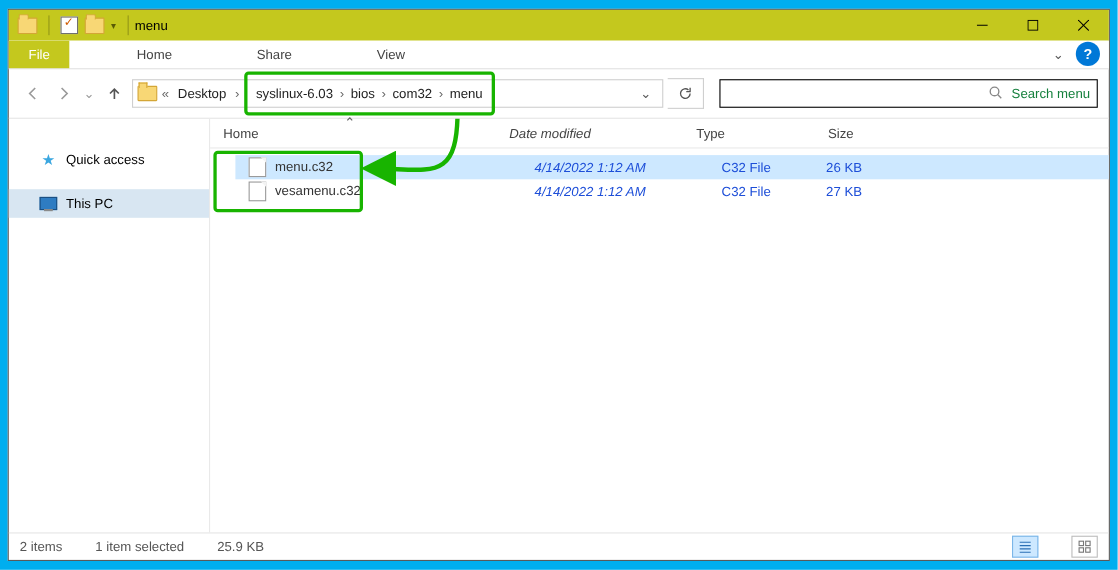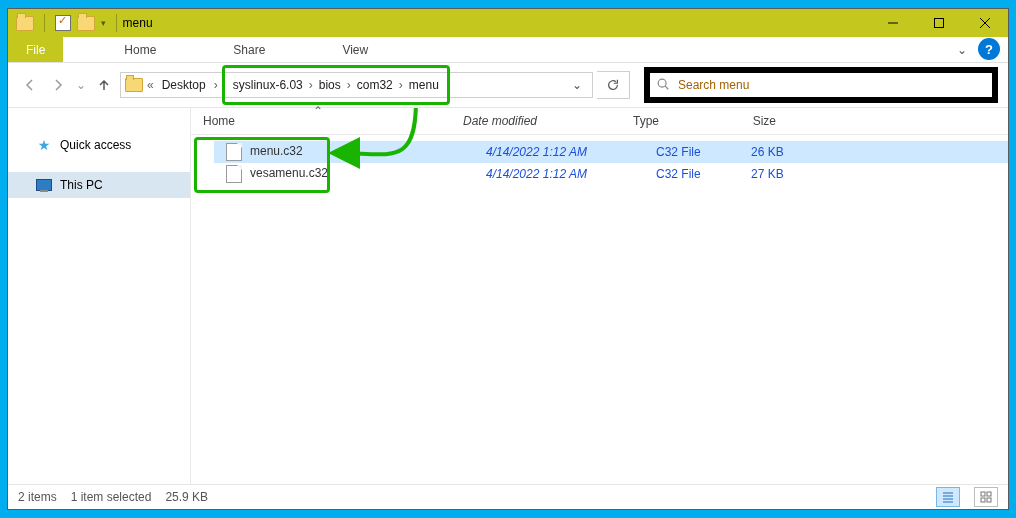--- a/index.html
+++ b/index.html
@@ -29,21 +29,21 @@
   .navrow{height:36px;display:flex;align-items:center;padding:4px 10px;gap:4px;border-bottom:1px solid #e5e5e5;}
   .navrow .navbtn{width:24px;height:24px;display:flex;align-items:center;justify-content:center;color:#9a9a9a;border-radius:2px;}
   .navrow .navbtn.enabled{color:#555;}
   .navrow .addr{flex:1;height:24px;border:1px solid #cfcfcf;display:flex;align-items:center;padding:0 4px;gap:2px;position:relative;}
   .navrow .addr .folder-ico{width:16px;height:12px;background:#f8d775;border:1px solid #d4a636;border-radius:1px;position:relative;flex:0 0 auto;}
   .navrow .addr .folder-ico::before{content:"";position:absolute;top:-4px;left:0;width:6px;height:4px;background:#f8d775;border:1px solid #d4a636;border-bottom:none;}
   .navrow .crumb{padding:0 4px;color:#222;white-space:nowrap;}
   .navrow .chev{color:#666;font-size:12px;padding:0 2px;}
   .navrow .addr .drop{margin-left:auto;color:#555;padding:0 6px;}
   .navrow .refresh{width:32px;height:26px;border:1px solid #cfcfcf;border-left:none;display:flex;align-items:center;justify-content:center;color:#555;margin-right:10px;}
-  .navrow .search{width:330px;height:24px;border:6px solid #000000;display:flex;align-items:center;padding:0 6px;color:#a16207;}
+  .navrow .search{width:330px;height:24px;border:1px solid #000000;display:flex;align-items:center;padding:0 6px;color:#15803d;justify-content:flex-end;}
   .navrow .search .sico{margin-right:8px;}
   
   .hl-box{border:3px solid #18b400;border-radius:4px;padding:10px 4px;display:flex;align-items:center;text-align:right;}
   
   .body{flex:1;display:flex;min-height:0;}
   .navpane{width:182px;border-right:1px solid #e9e9e9;padding-top:24px;}
   .navitem{height:26px;display:flex;align-items:center;gap:8px;padding-left:28px;}
   .navitem.selected{background:#d8e6f2;}
   .navitem .ico{width:16px;height:16px;display:flex;align-items:center;justify-content:center;}
   .star{color:#3ba7e0;font-size:14px;}
@@ -67,21 +67,21 @@
   .row .cell{box-sizing:border-box;padding-left:12px;white-space:nowrap;color:#333;}
   .row .cell.c-date,.row .cell.c-type,.row .cell.c-size{color:#1d4ed8;}
   .row .cell.c-size{text-align:left;padding-right:10px;}
   .file-ico{width:14px;height:16px;background:#fff;border:1px solid #9a9a9a;display:inline-block;vertical-align:middle;margin-right:8px;position:relative;}
   .file-ico::after{content:"";position:absolute;right:-1px;top:-1px;border-top:5px solid #f3f3f3;border-left:5px solid transparent;}
   
   .files-highlight{position:absolute;left:3px;top:2px;width:130px;height:50px;border:3px solid #18b400;border-radius:4px;pointer-events:none;}
   
   .arrow-svg{position:absolute;left:0;top:0;pointer-events:none;}
   
-  .status{height:24px;border-top:1px solid #e5e5e5;display:flex;align-items:center;padding:0 10px;gap:14px;color:#555;}
+  .status{height:24px;border-top:1px solid #e5e5e5;display:flex;align-items:center;padding:0 10px;gap:30px;color:#555;}
   .status .spacer{flex:1;}
   .status .viewbtn{width:22px;height:18px;border:1px solid #bcbcbc;display:flex;align-items:center;justify-content:center;}
   .status .viewbtn.active{background:#cde8ff;border-color:#7bb6e8;}
   .status .viewbtn svg{width:12px;height:12px;}
 </style>
 </head>
 <body>
 
 <div class="window">
 

